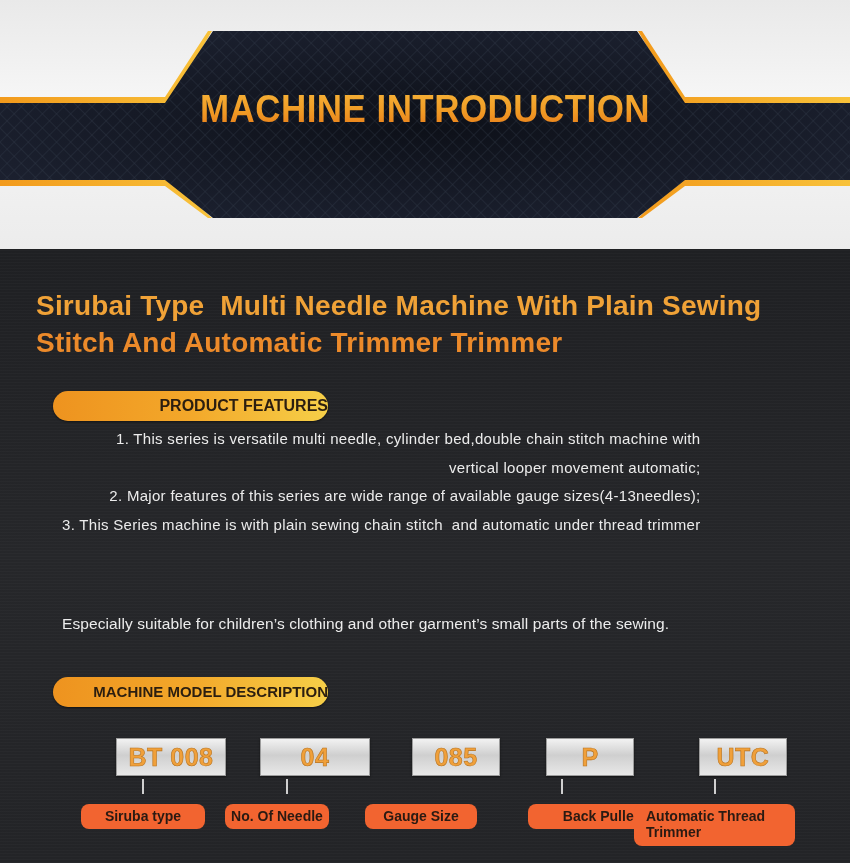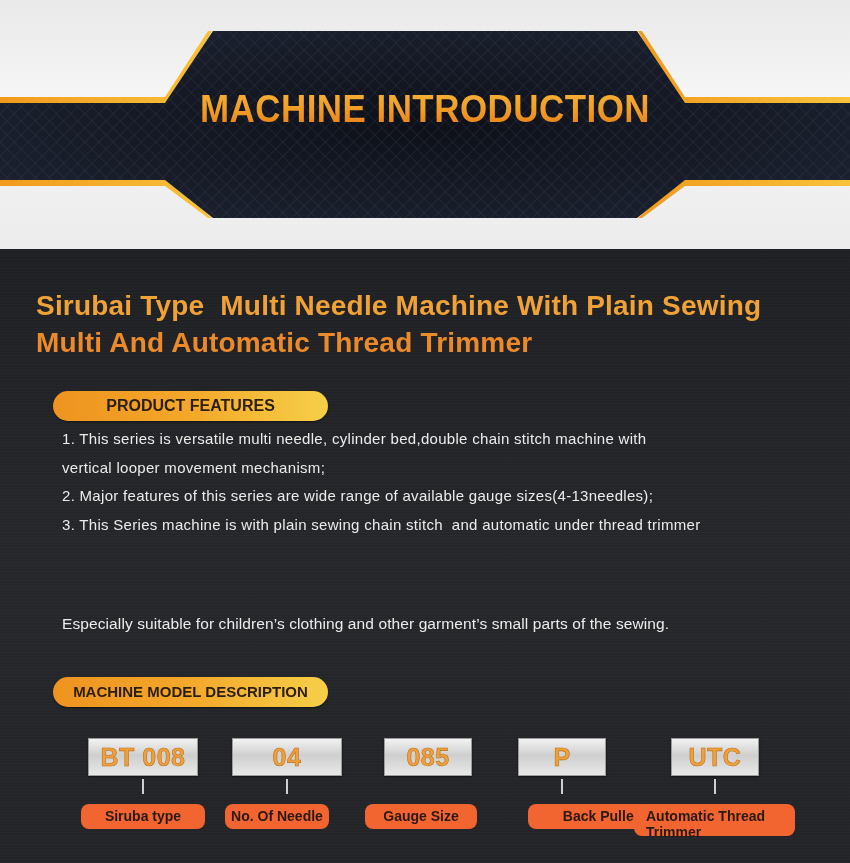--- a/index.html
+++ b/index.html
@@ -11,30 +11,30 @@
   .banner-title{position:absolute;left:0;top:88px;width:850px;text-align:center;font-family:"Liberation Sans",sans-serif;font-weight:bold;font-size:38px;letter-spacing:0.5px;transform:scaleX(0.92);
     background:linear-gradient(180deg,#f6b53a 0%,#f09a24 55%,#e6781a 100%);-webkit-background-clip:text;background-clip:text;color:transparent;}
   
   .body{position:absolute;left:0;top:249px;width:850px;height:614px;
     background:
       repeating-linear-gradient(0deg,rgba(255,255,255,0.018) 0px,rgba(255,255,255,0.018) 1px,transparent 1px,transparent 3px),
       linear-gradient(180deg,#1f2023 0%,#26272a 50%,#232427 100%);}
   .headline{position:absolute;left:36px;top:38px;font-weight:bold;font-size:28px;line-height:37px;color:#f0a237;letter-spacing:0.2px;}
   .headline .l2{color:#ec8a2a;}
   .pill{position:absolute;height:30px;border-radius:15px;background:linear-gradient(90deg,#ee931f 0%,#f3a82a 50%,#f6cf48 100%);box-shadow:0 1px 2px rgba(0,0,0,0.5);
-    color:#2b1e10;font-weight:bold;font-size:16px;line-height:30px;text-align:center;}
+    color:#2b1e10;font-weight:bold;font-size:16px;line-height:30px;text-align:right;}
   .text{position:absolute;left:62px;color:#ececec;font-size:15px;letter-spacing:0.3px;}
-  .features .line{height:28.7px;line-height:28.7px;white-space:nowrap;}
+  .features .line{height:28.7px;line-height:28.7px;white-space:nowrap;text-align:right;}
   .app-text{font-size:15.5px;letter-spacing:0.1px;}
   
   .code-box{position:absolute;top:489px;height:36px;background:linear-gradient(180deg,#f2f2f2 0%,#cfcfcf 45%,#e8e8e8 100%);border:1px solid #9c9c9c;box-shadow:0 1px 2px rgba(0,0,0,0.5);
-    text-align:center;line-height:36px;font-weight:bold;font-size:25px;letter-spacing:0.5px;color:#f0a03a;-webkit-text-stroke:0.6px #b8731f;}
+    text-align:center;line-height:36px;font-weight:bold;font-size:25px;letter-spacing:0.5px;color:#f0a03a;margin-left:28px;-webkit-text-stroke:0.6px #b8731f;}
   .tick{position:absolute;top:530px;width:2px;height:15px;background:#cfcfcf;}
   .label{position:absolute;top:555px;height:25px;border-radius:8px;background:#f26430;color:#2a1a12;font-weight:bold;font-size:14px;line-height:25px;text-align:center;}
-  .label.tall{height:32px;line-height:16px;text-align:left;padding:4px 10px 0 12px;box-sizing:border-box;}
+  .label.tall{height:42px;line-height:16px;text-align:left;padding:4px 10px 0 12px;box-sizing:border-box;}
 </style>
 </head>
 <body>
 
 <div class="page">
 
   <div class="banner">
     <svg width="850" height="249" viewBox="0 0 850 249">
       <defs>
         <pattern id="diamond" width="10" height="10" patternUnits="userSpaceOnUse" patternTransform="rotate(45)">
@@ -58,27 +58,27 @@
 
       <polygon points="0,103 165,103 213,31 637,31 685,103 850,103 850,180 685,180 637,218 213,218 165,180 0,180" fill="url(#shine)"></polygon>
       <polygon points="0,103 165,103 213,31 637,31 685,103 850,103 850,180 685,180 637,218 213,218 165,180 0,180" fill="url(#diamond)"></polygon>
     </svg>
     <div class="banner-title">MACHINE INTRODUCTION</div>
   </div>
 
   <div class="body">
     <div class="headline">
       <div style="white-space:pre;">Sirubai Type  Multi Needle Machine With Plain Sewing</div>
-      <div class="l2">Multi And Automatic Thread Trimmer</div>
+      <div class="l2">Stitch And Automatic Trimmer Trimmer</div>
     </div>
 
     <div class="pill" style="left:53px;top:142px;width:275px;">PRODUCT FEATURES</div>
     <div class="text features" style="top:176px;">
       <div class="line">1. This series is versatile multi needle, cylinder bed,double chain stitch machine with</div>
-      <div class="line">vertical looper movement mechanism;</div>
+      <div class="line">vertical looper movement automatic;</div>
       <div class="line">2. Major features of this series are wide range of available gauge sizes(4-13needles);</div>
       <div class="line" style="white-space:pre;">3. This Series machine is with plain sewing chain stitch  and automatic under thread trimmer</div>
     </div>
 
     <div class="text app-text" style="top:366px;">Especially suitable for children’s clothing and other garment’s small parts of the sewing.</div>
 
     <div class="pill" style="left:53px;top:428px;width:275px;font-size:15px;">MACHINE MODEL DESCRIPTION</div>
 
     <div class="code-box" style="left:88px;width:108px;">BT 008</div>
     <div class="code-box" style="left:232px;width:108px;">04</div>

